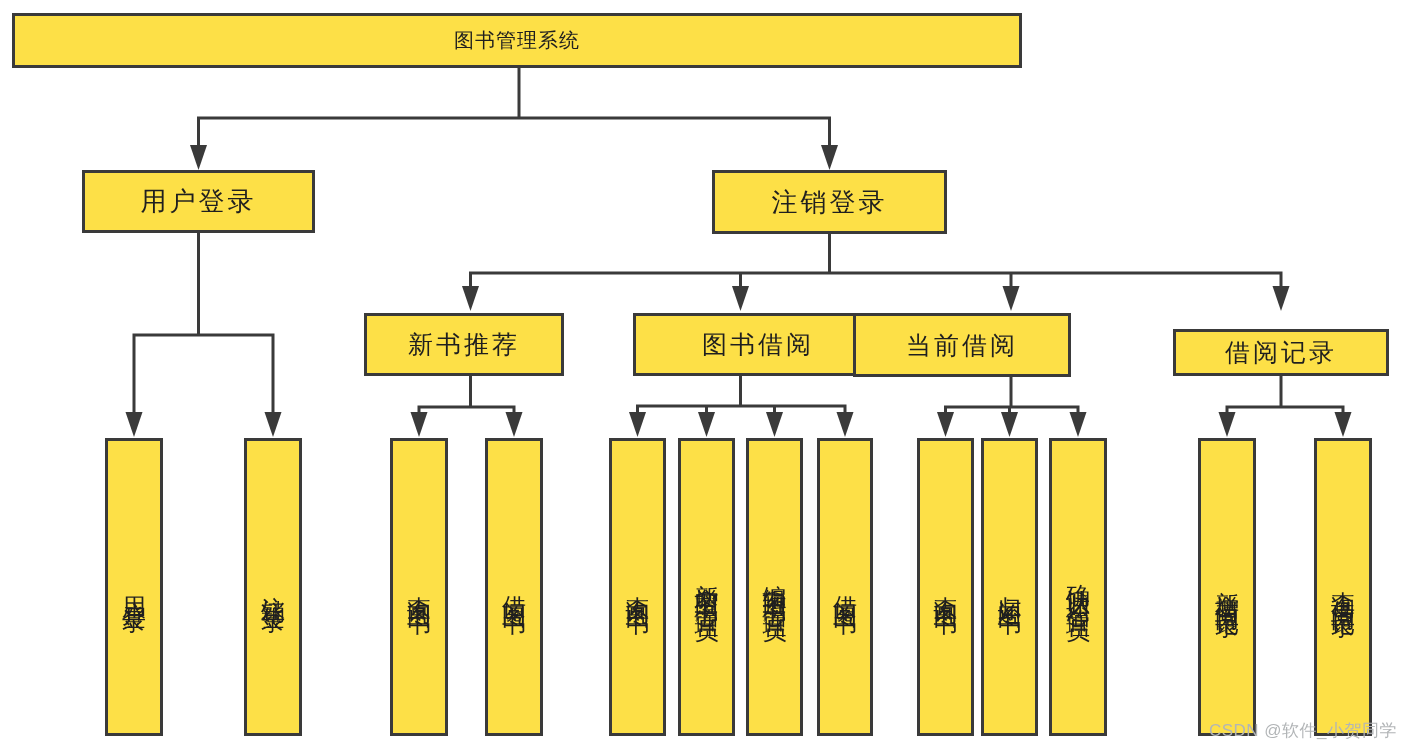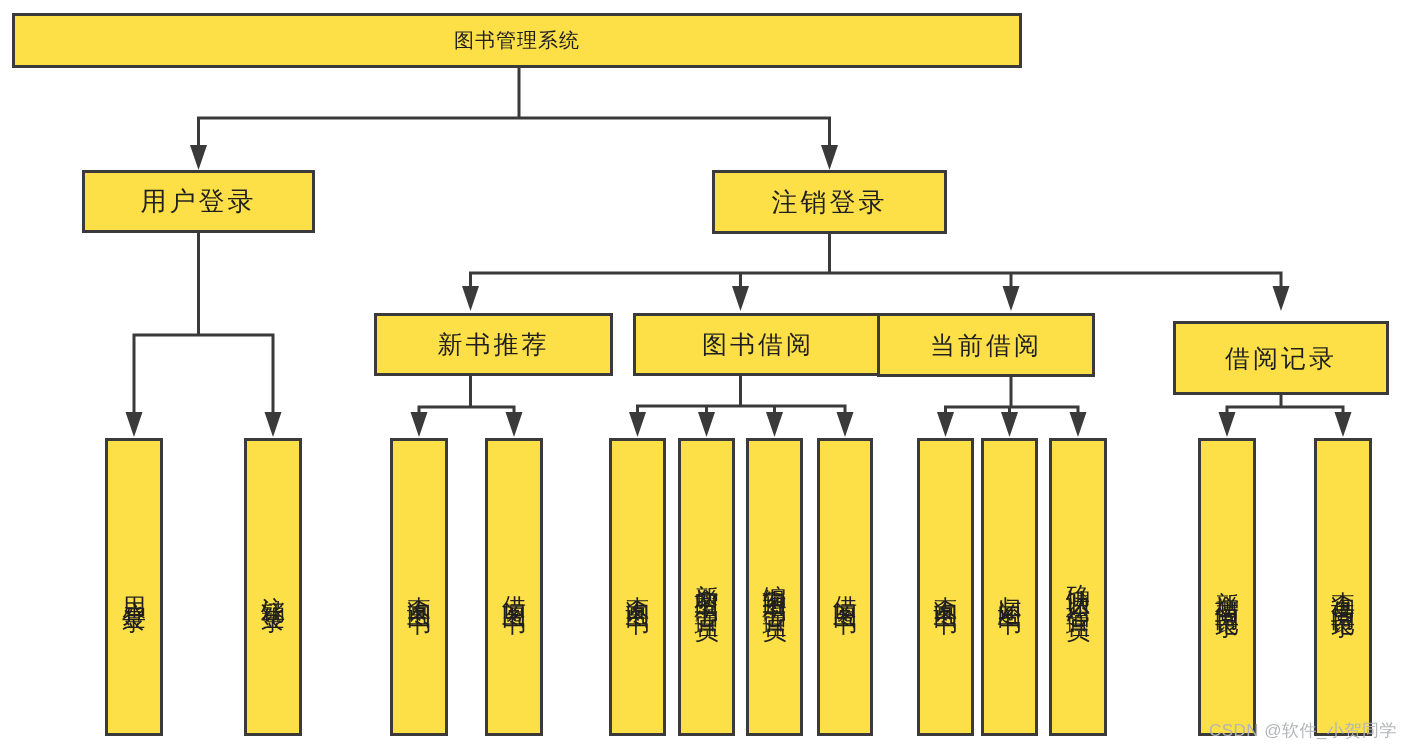--- a/index.html
+++ b/index.html
@@ -74,24 +74,24 @@
       <polygon points="1218.5,412 1235.5,412 1227,437"></polygon>
       <polygon points="1334.5,412 1351.5,412 1343,437"></polygon>
     </g>
   </svg>
 
   <div class="box f-root" style="left:12px;top:13px;width:1010px;height:55px">图书管理系统</div>
 
   <div class="box f-l2" style="left:82px;top:170px;width:233px;height:63px">用户登录</div>
   <div class="box f-l2" style="left:712px;top:170px;width:235px;height:64px">注销登录</div>
 
-  <div class="box f-l3" style="left:374px;top:313px;width:239px;height:63px">新书推荐</div>
+  <div class="box f-l3" style="left:364px;top:313px;width:200px;height:63px">新书推荐</div>
   <div class="box f-l3" style="left:633px;top:313px;width:250px;height:63px">图书借阅</div>
-  <div class="box f-l3" style="left:877px;top:313px;width:218px;height:64px">当前借阅</div>
-  <div class="box f-l3" style="left:1173px;top:321px;width:216px;height:74px">借阅记录</div>
+  <div class="box f-l3" style="left:853px;top:313px;width:218px;height:64px">当前借阅</div>
+  <div class="box f-l3" style="left:1173px;top:329px;width:216px;height:47px">借阅记录</div>
 
   <div class="box vbox" style="left:105px;top:438px;width:58px;height:298px">用户登录</div>
   <div class="box vbox" style="left:244px;top:438px;width:58px;height:298px">注销登录</div>
 
   <div class="box vbox" style="left:390px;top:438px;width:58px;height:298px">查询图书</div>
   <div class="box vbox" style="left:485px;top:438px;width:58px;height:298px">借阅图书</div>
 
   <div class="box vbox" style="left:609px;top:438px;width:57px;height:298px">查询图书</div>
   <div class="box vbox" style="left:678px;top:438px;width:57px;height:298px">新增图书（管理员）</div>
   <div class="box vbox" style="left:746px;top:438px;width:57px;height:298px">编辑图书（管理员）</div>

